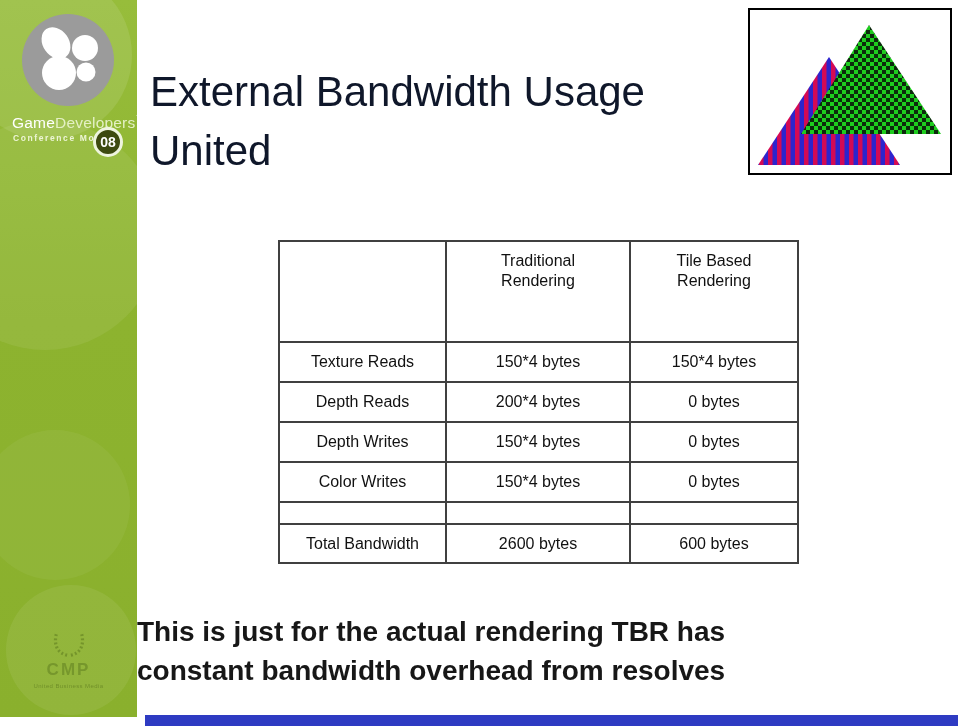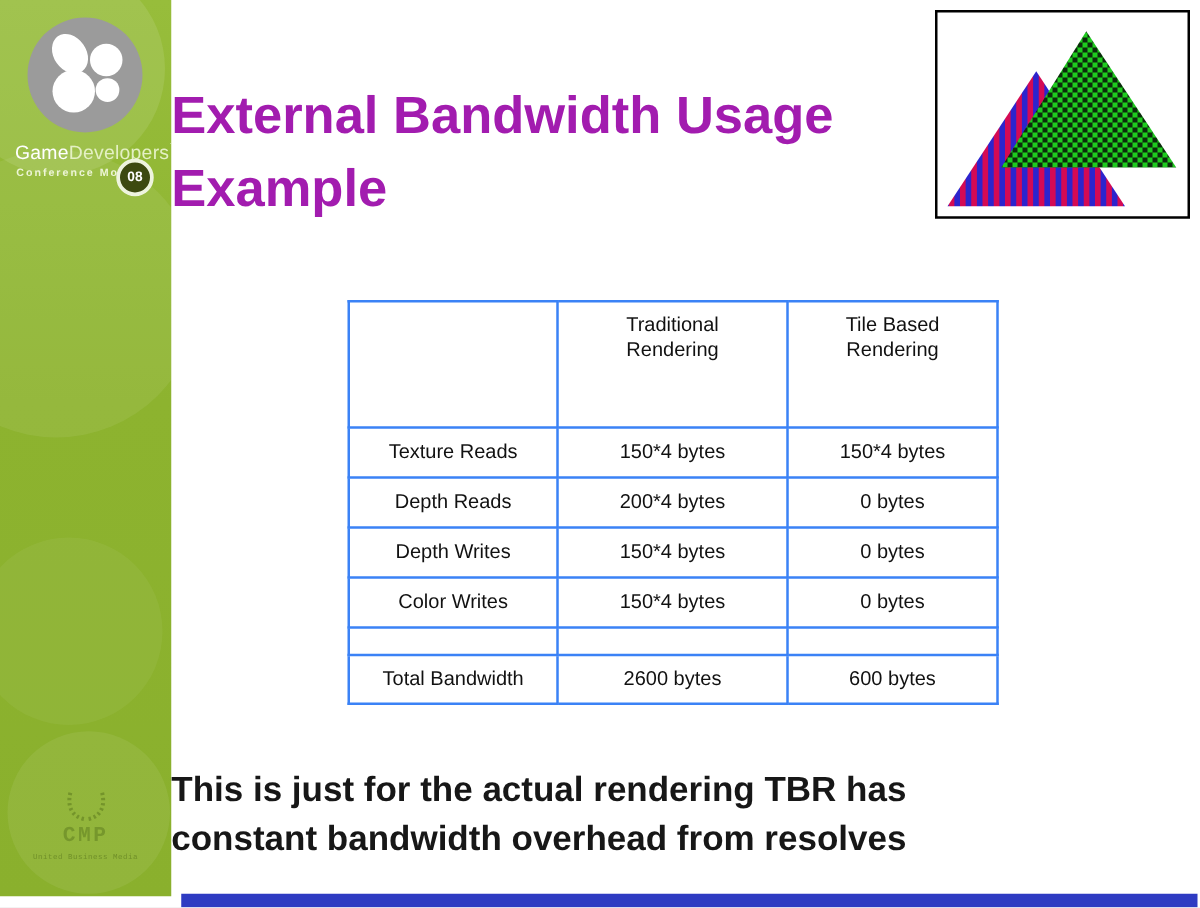--- a/index.html
+++ b/index.html
@@ -31,51 +31,51 @@
   .brand-game{font-weight:normal;color:#ffffff;}
   .brand-dev{font-weight:normal;color:#e4f0c4;}
   .brand-tm{font-size:7px;vertical-align:top;color:#e4f0c4;}
   .conf-line{
     position:absolute;left:13px;top:133px;font-size:8.5px;letter-spacing:1.6px;
     color:#edf5d6;font-weight:bold;white-space:nowrap;
   }
   .badge08{
     position:absolute;left:93px;top:127px;width:24px;height:24px;border-radius:50%;
     background:#3d4a10;border:3px solid #eef4de;color:#ffffff;
-    font-size:11px;font-weight:bold;text-align:center;line-height:24px;
-  }
-  .cmp-block{position:absolute;left:0;top:626px;width:137px;text-align:center;font-family:Liberation Mono, monospace;}
+    font-size:14px;font-weight:bold;text-align:center;line-height:24px;
+  }
+  .cmp-block{position:absolute;left:0;top:626px;width:137px;text-align:center;}
   .cmp-wreath{display:block;margin:0 auto 2px auto;width:38px;height:32px;}
   .cmp-name{font-size:17px;letter-spacing:2px;color:#72922a;font-weight:bold;opacity:.85;}
   .cmp-tag{font-size:6px;color:#6d8c27;margin-top:3px;letter-spacing:.4px;opacity:.9;}
 
   
   .title{
-    position:absolute;left:137px;top:34px;color:#a21caf;
-    font-size:42px;line-height:59px;font-weight:bold;letter-spacing:0;
+    position:absolute;left:150px;top:34px;color:#0f172a;
+    font-size:42px;line-height:59px;font-weight:normal;letter-spacing:0;
   }
 
   
   .tri-box{
     position:absolute;left:748px;top:8px;width:204px;height:167px;
     border:2px solid #000;background:#ffffff;box-sizing:border-box;
   }
   .tri-box svg{display:block;width:100%;height:100%;}
 
   
   table.bw{
     position:absolute;left:278px;top:240px;width:519px;
     border-collapse:collapse;table-layout:fixed;
     font-size:16px;color:#111111;
   }
   table.bw col.c1{width:167px;}
   table.bw col.c2{width:184px;}
   table.bw col.c3{width:168px;}
   table.bw th,table.bw td{
-    border:2px solid #3b82f6;text-align:center;vertical-align:middle;
+    border:2px solid #404040;text-align:center;vertical-align:middle;
     padding:0;font-weight:normal;line-height:20px;
   }
   table.bw thead th{height:90px;vertical-align:top;padding-top:9px;}
   table.bw td{height:38px;}
   table.bw tr.spacer td{height:20px;}
   table.bw tr.total td{height:37px;}
 
   
   .caption{
     position:absolute;left:137px;top:584px;width:818px;
@@ -129,21 +129,21 @@
     <div class="cmp-block">
       <svg class="cmp-wreath" viewBox="0 0 40 34" aria-hidden="true">
         <path d="M18,31 C8,29 3,20 7,7" fill="none" stroke="#6d8c27" stroke-width="3.4" stroke-dasharray="2 2.4" opacity="0.8"></path>
         <path d="M22,31 C32,29 37,20 33,7" fill="none" stroke="#6d8c27" stroke-width="3.4" stroke-dasharray="2 2.4" opacity="0.8"></path>
       </svg>
       <div class="cmp-name">CMP</div>
       <div class="cmp-tag">United Business Media</div>
     </div>
   </aside>
 
-  <h1 class="title"><span>External Bandwidth Usage</span><br><span>Example</span></h1>
+  <h1 class="title"><span>External Bandwidth Usage</span><br><span>United</span></h1>
 
   <div class="tri-box">
     <svg viewBox="0 0 200 163" preserveAspectRatio="none" aria-hidden="true">
       <defs>
         <pattern id="stripes" width="9" height="9" patternUnits="userSpaceOnUse">
           <rect width="9" height="9" fill="#d40a54"></rect>
           <rect x="4.5" width="4.5" height="9" fill="#2d24cd"></rect>
         </pattern>
         <pattern id="checker" width="8" height="8" patternUnits="userSpaceOnUse">
           <rect width="8" height="8" fill="#1ecb1e"></rect>

